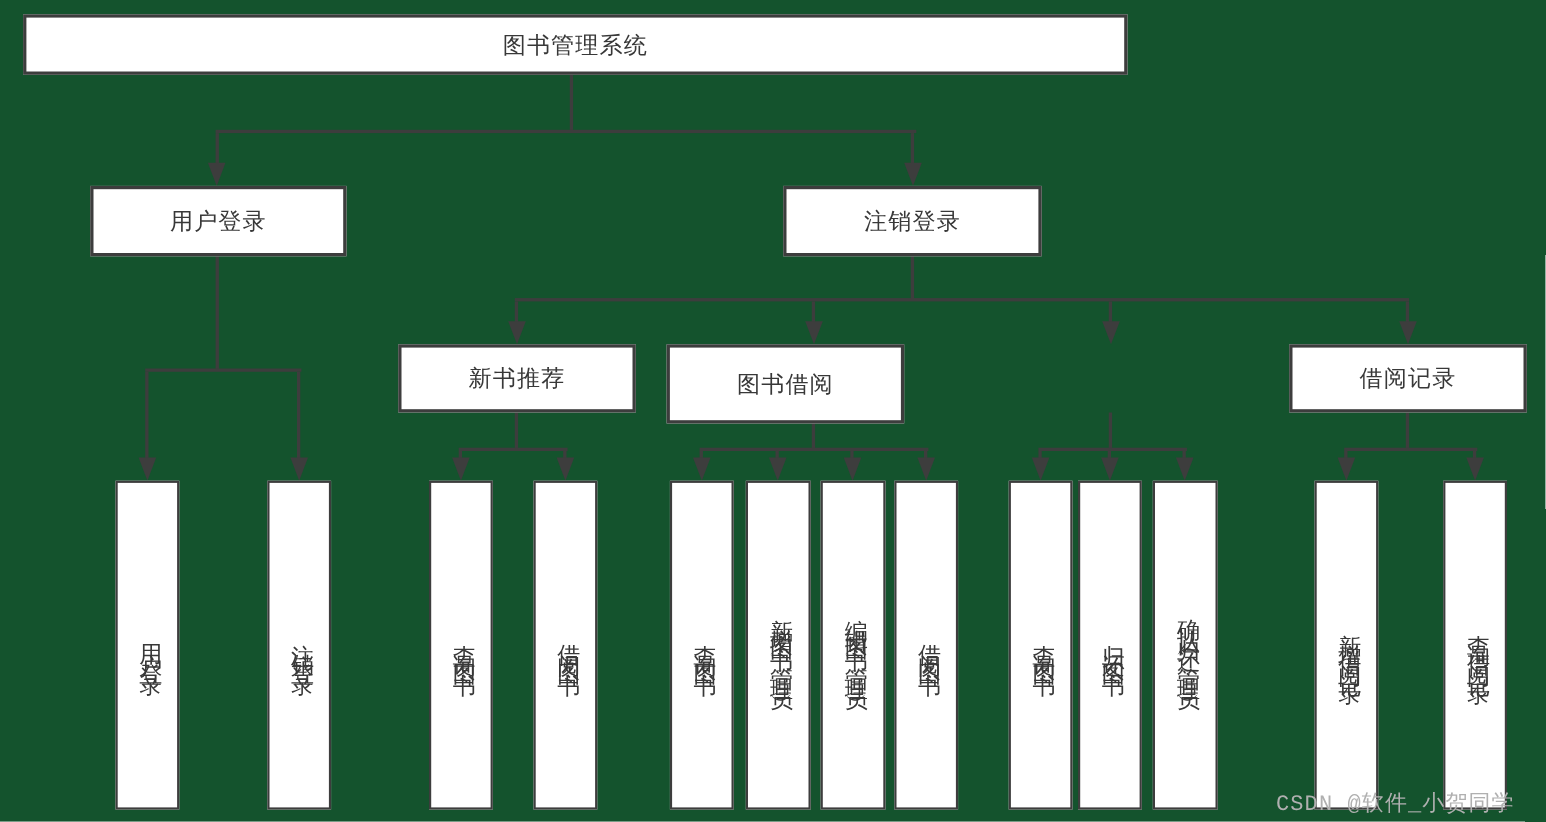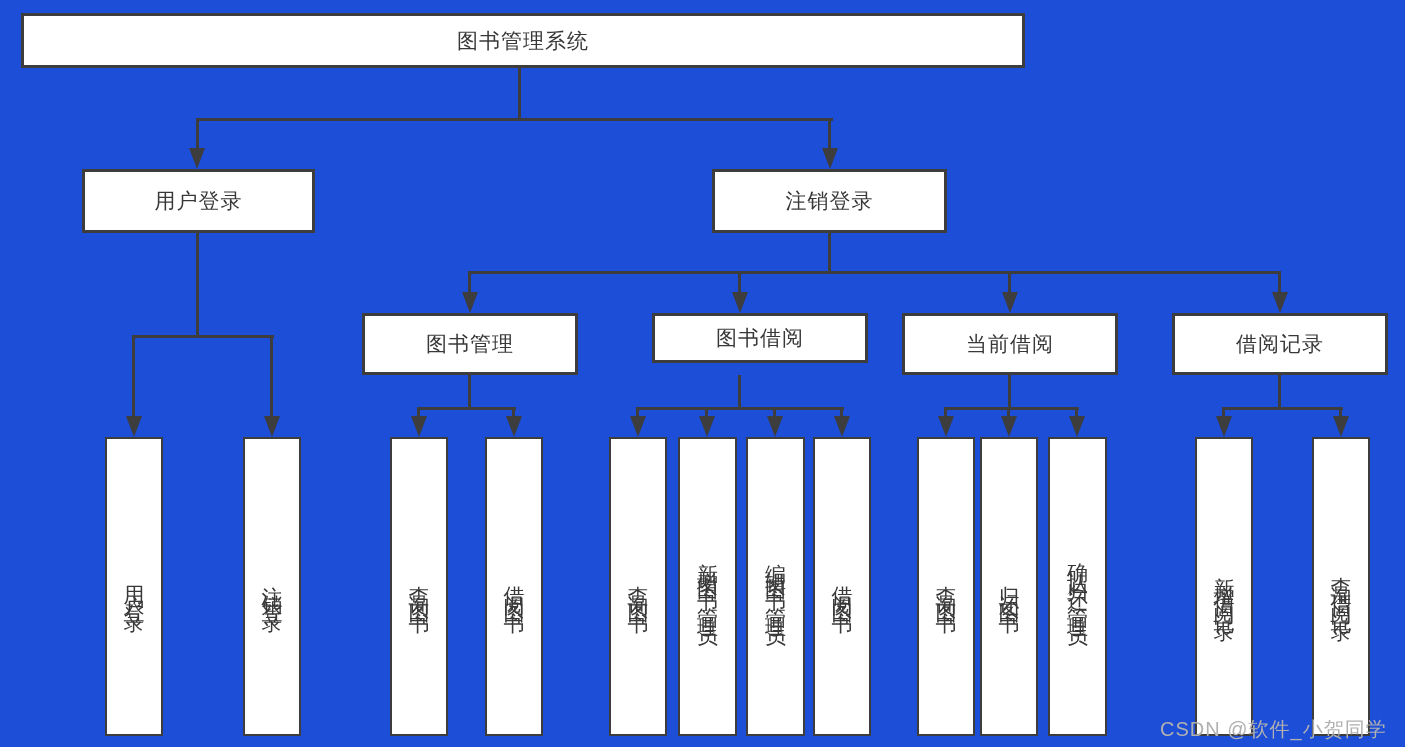--- a/index.html
+++ b/index.html
@@ -1,21 +1,21 @@
 <!DOCTYPE html>
 <html><head>
 <meta charset="utf-8">
 <style>
   html, body { margin: 0; padding: 0; background: #ffffff; }
   .stage {
     position: relative;
     width: 1405px;
     height: 747px;
-    background: #1d4ed8;
-    font-family: Liberation Sans, sans-serif;
+    background: #14532d;
+    font-family: Liberation Mono, monospace;
     overflow: hidden;
   }
   .hbox {
     position: absolute;
     box-sizing: border-box;
     border: 3px solid #3d3d3d;
     background: #ffffff;
     display: flex;
     align-items: center;
     justify-content: center;
@@ -73,27 +73,24 @@
   </div>
 
   <div class="hbox" style="left:82px;top:169px;width:233px;height:64px">
     <span>用户登录</span>
   </div>
   <div class="hbox" style="left:712px;top:169px;width:235px;height:64px">
     <span>注销登录</span>
   </div>
 
   <div class="hbox" style="left:362px;top:313px;width:216px;height:62px">
-    <span>图书管理</span>
+    <span>新书推荐</span>
   </div>
-  <div class="hbox" style="left:652px;top:313px;width:216px;height:50px">
+  <div class="hbox" style="left:606px;top:313px;width:216px;height:72px">
     <span>图书借阅</span>
-  </div>
-  <div class="hbox" style="left:902px;top:313px;width:216px;height:62px">
-    <span>当前借阅</span>
   </div>
   <div class="hbox" style="left:1172px;top:313px;width:216px;height:62px">
     <span>借阅记录</span>
   </div>
 
   <div class="vbox" style="left:105px;top:437px;width:58px;height:299px">
     <span>用户登录</span>
   </div>
   <div class="vbox" style="left:243px;top:437px;width:58px;height:299px">
     <span>注销登录</span>

